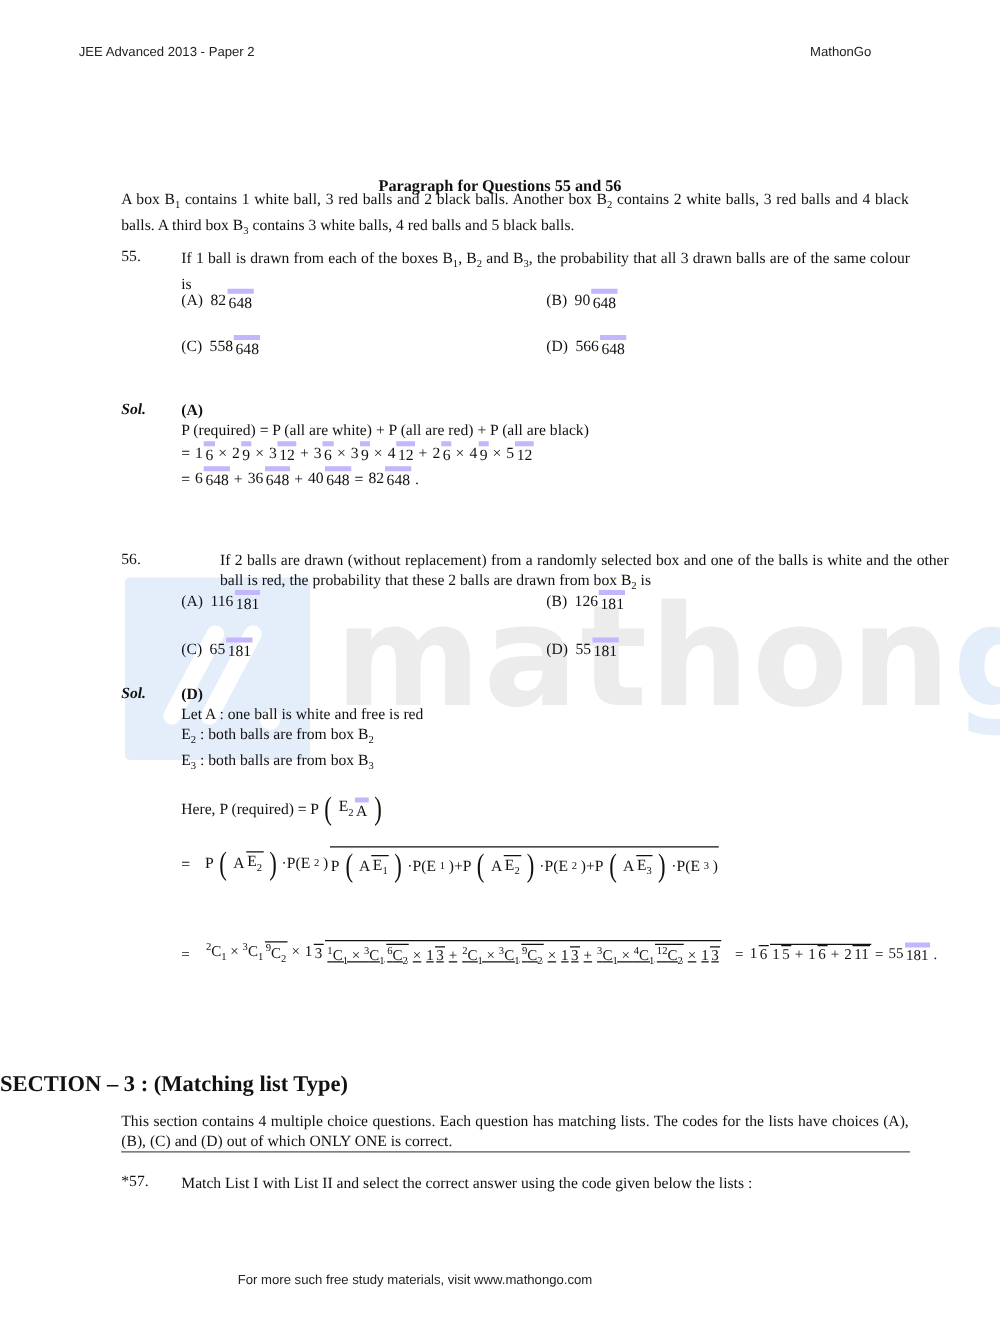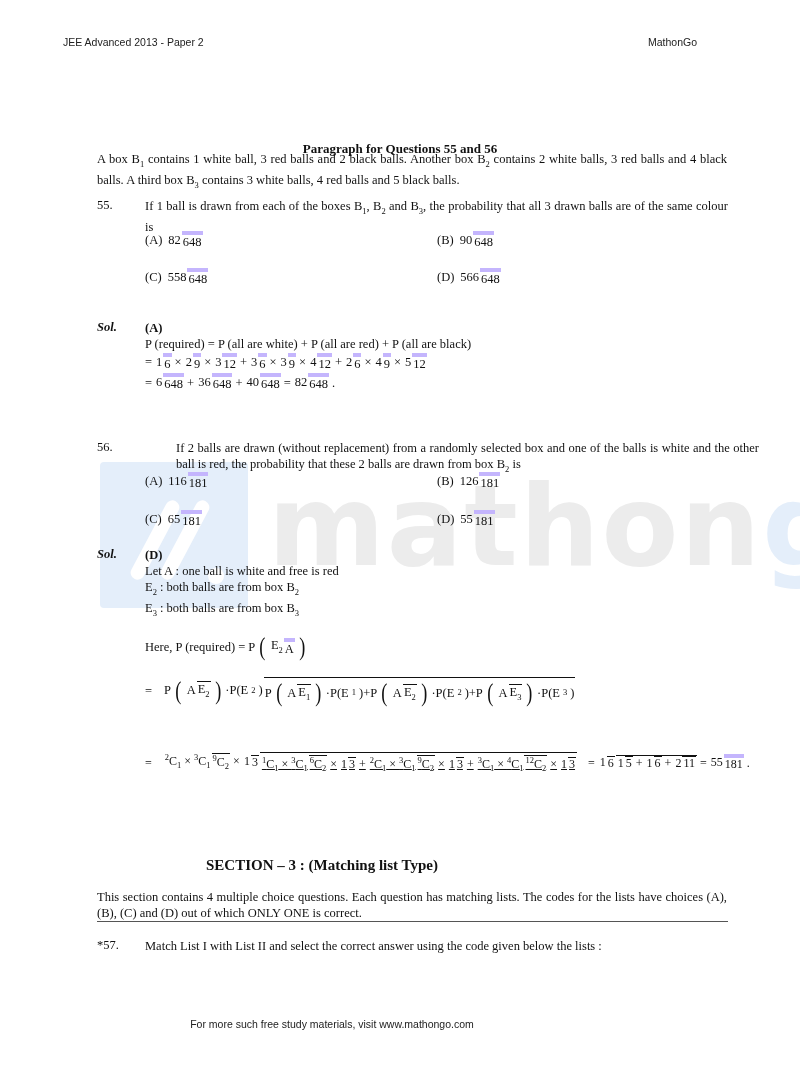--- a/index.html
+++ b/index.html
@@ -24,21 +24,21 @@
   sub, sup { font-size: 8.5px; }
   .row { display: flex; align-items: center; gap: 3px; white-space: nowrap; }
   .paren { font-size: 26px; line-height: 1; font-weight: 200; transform: scaleX(0.7); display: inline-block; }
   .wm-box { position: absolute; left: 100px; top: 462px; width: 148px; height: 146px; background: #e4eefa; border-radius: 4px; }
   .wm-slash { position: absolute; width: 14px; height: 88px; background: #ffffff; border-radius: 7px; transform: rotate(28deg); }
   .wm-dot { position: absolute; width: 16px; height: 16px; border-radius: 50%; background: #fff; }
   .wm-text { position: absolute; left: 268px; top: 470px; font-family: "DejaVu Sans", sans-serif; font-weight: bold;
              font-size: 112px; letter-spacing: 2px; line-height: 1; }
   .wm-gray { color: #ececec; } .wm-blue { color: #e4eefa; }
   .rule { position: absolute; left: 97px; width: 631px; top: 921px; height: 1px; background: #555; }
-  .sect { font-weight: bold; font-size: 15px; text-align: center; width: 644px; left: 0; }
+  .sect { font-weight: bold; font-size: 18px; text-align: left; width: 644px; left: 0; }
   .big-frac .den { border-top: 1px solid #111; }
 </style>
 </head>
 <body>
 
 <div class="hdr hdr-left">JEE Advanced 2013 - Paper 2</div>
 <div class="hdr hdr-right">MathonGo</div>
 
 <div>
   <div class="wm-box">

